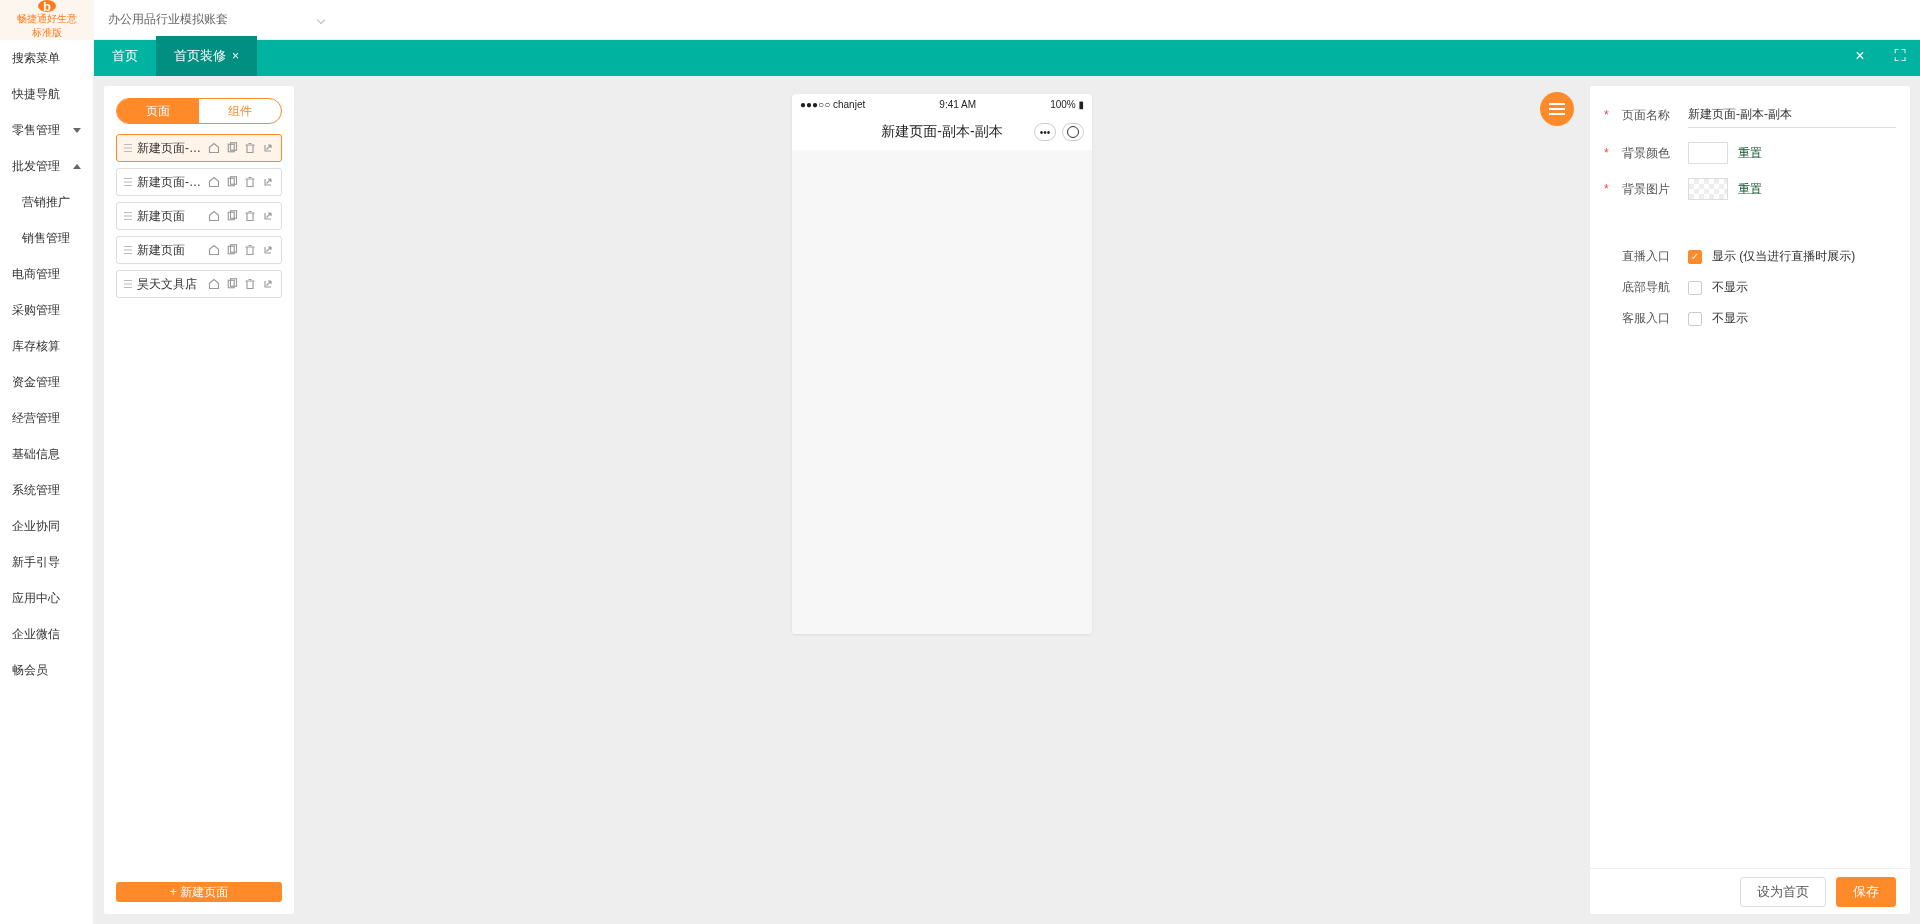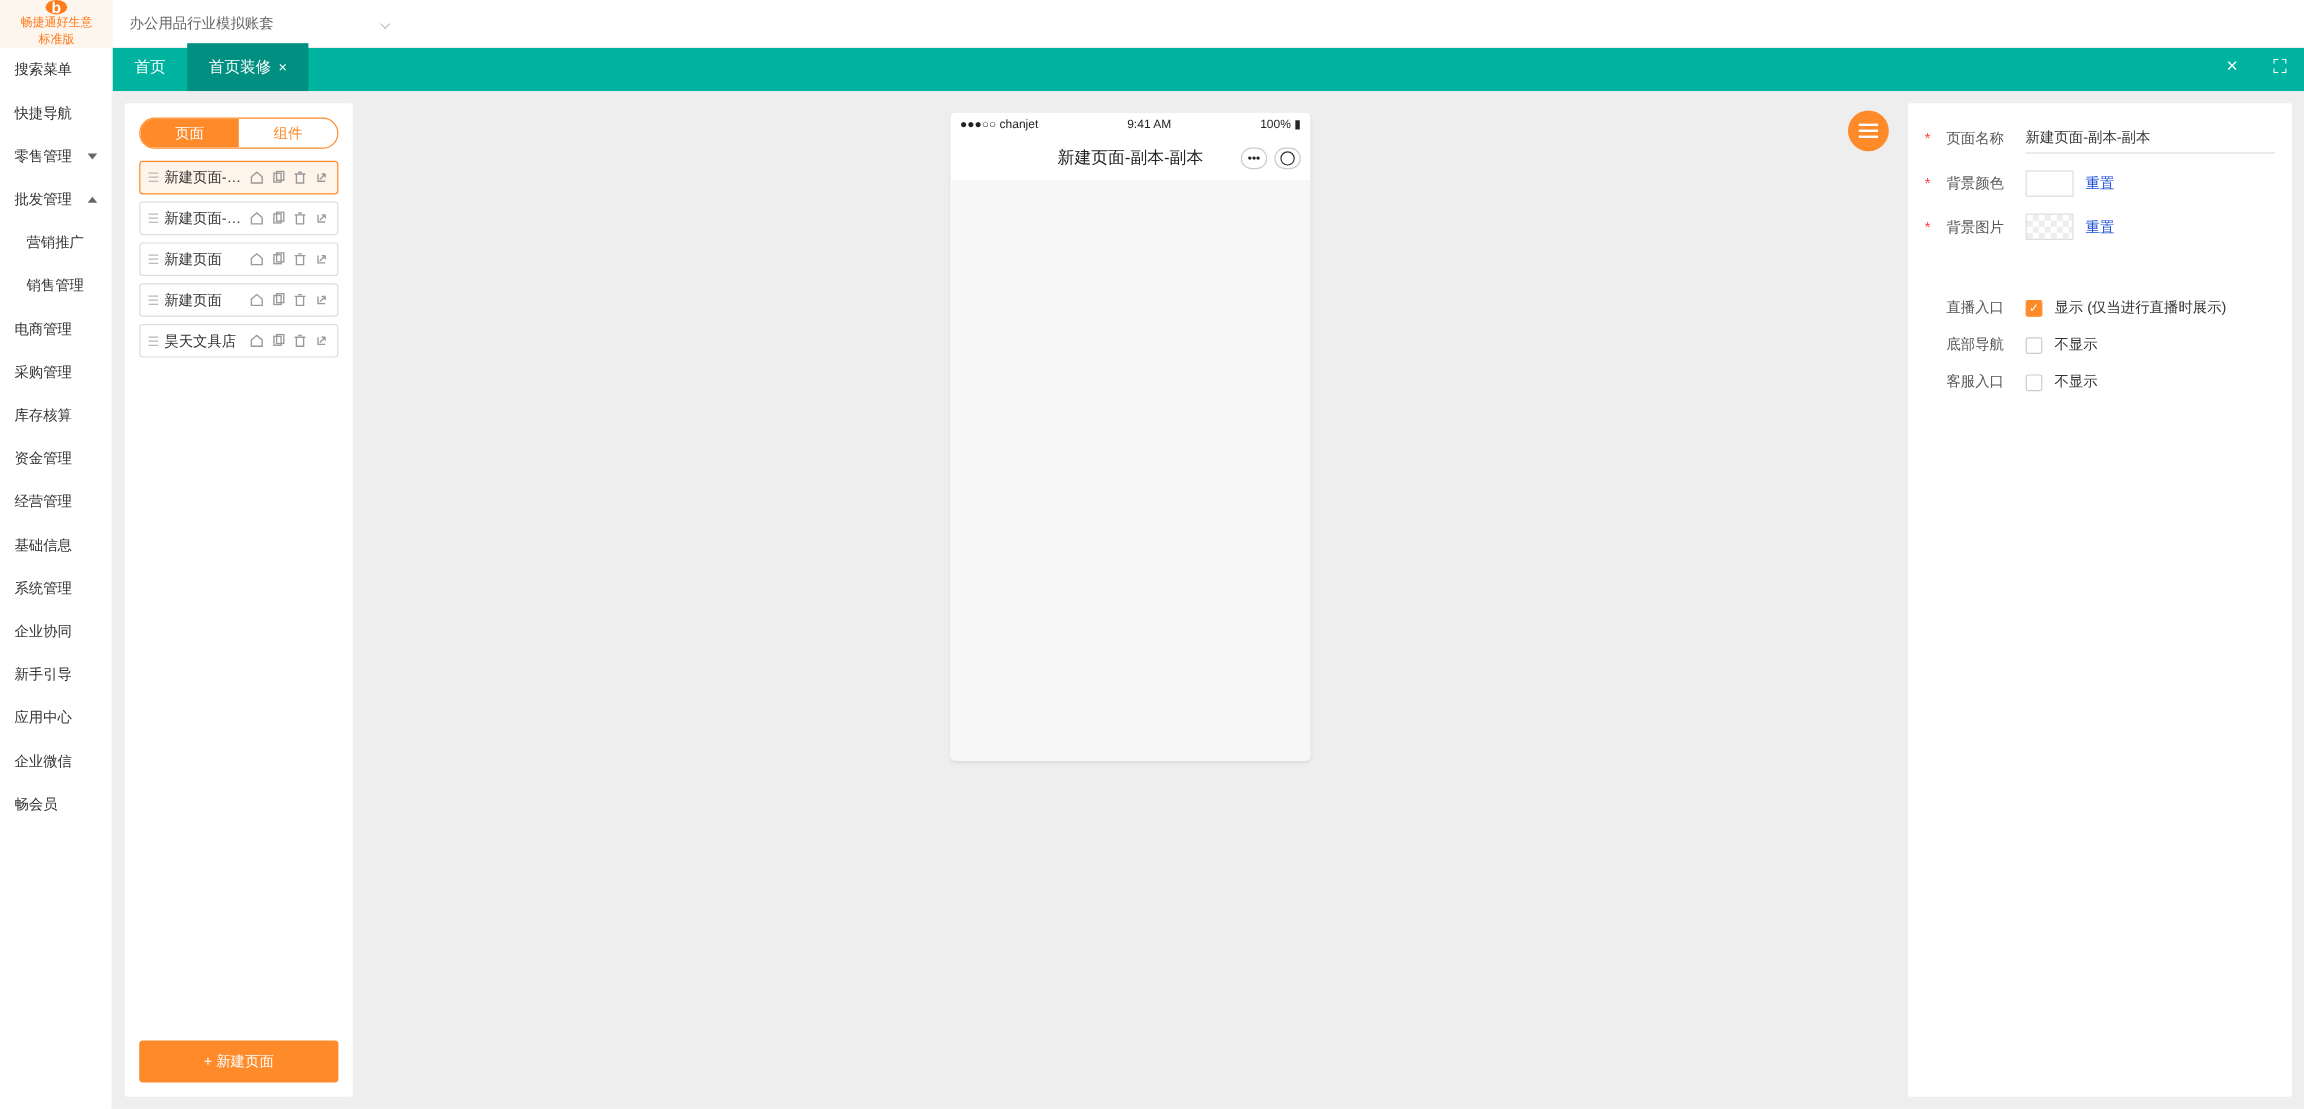--- a/index.html
+++ b/index.html
@@ -37,41 +37,41 @@
 .subtabs { display: flex; border: 1px solid #ff8a2a; border-radius: 14px; overflow: hidden; height: 26px; margin-bottom: 10px; }
 .subtab { flex: 1; display: flex; align-items: center; justify-content: center; font-size: 12px; cursor: pointer; color: #ff8a2a; }
 .subtab.on { background: #ff8a2a; color: #fff; }
 .page-list { display: flex; flex-direction: column; gap: 6px; }
 .page-row { height: 28px; border: 1px solid #ddd; border-radius: 3px; display: flex; align-items: center; padding: 0 6px; gap: 4px; cursor: pointer; }
 .page-row.sel { border-color: #ff8a2a; background: #fff4ea; }
 .drag { color: #bbb; font-size: 11px; }
 .page-row .nm { flex: 1; font-size: 12px; color: #333; overflow: hidden; text-overflow: ellipsis; white-space: nowrap; }
 .page-row .ric { width: 14px; height: 14px; display:flex; align-items:center; justify-content:center; color:#999; cursor:pointer; }
 .page-row .ric svg { width:12px; height:12px; stroke:#999; fill:none; stroke-width:1.5; }
-.newbtn { position: absolute; bottom: 12px; left: 12px; right: 12px; height: 35px; background: #ff8a2a; color: #fff; border: none; border-radius: 3px; font-size: 12px; cursor: pointer; }
+.newbtn { position: absolute; bottom: 12px; left: 12px; right: 12px; height: 20px; background: #ff8a2a; color: #fff; border: none; border-radius: 3px; font-size: 12px; cursor: pointer; }
 .midpanel { flex: 1; position: relative; display: flex; justify-content: center; padding-top: 8px; }
 .phone { width: 300px; height: 540px; background: #fff; border-radius: 4px; box-shadow: 0 1px 3px rgba(0,0,0,0.08); overflow:hidden; }
 .phone-status { height: 20px; display: flex; align-items: center; justify-content: space-between; padding: 0 8px; font-size: 10px; color: #222; }
 .phone-title { height: 36px; display: flex; align-items: center; justify-content: center; font-size: 14px; color: #222; position: relative; }
 .phone-title .dots { position: absolute; right: 36px; width: 22px; height: 18px; border: 1px solid #ccc; border-radius: 9px; display:flex; align-items:center; justify-content:center; font-size:10px;}
 .phone-title .tgt { position: absolute; right: 8px; width: 22px; height: 18px; border: 1px solid #ccc; border-radius: 9px; display:flex; align-items:center; justify-content:center;}
 .phone-title .tgt::after{content:"";width:10px;height:10px;border:1px solid #333;border-radius:50%;}
 .phone-body { background:#f7f7f7; height: calc(100% - 56px); }
 .fab { position: absolute; top: 6px; right: 6px; width: 34px; height: 34px; border-radius: 50%; background: #ff8a2a; display:flex; flex-direction:column; align-items:center; justify-content:center; gap:3px; cursor:pointer;}
 .fab span{ width:16px; height:2px; background:#fff; }
 .rightpanel { width: 320px; display: flex; flex-direction: column; }
 .rp-head { height: 42px; border-bottom: 1px solid #eee; display: flex; align-items: center; justify-content: space-between; padding: 0 14px; font-size: 13px; color: #333; }
 .rp-head .vid { font-size: 12px; color: #888; display:flex; align-items:center; gap:4px; cursor:pointer;}
 .rp-body { flex: 1; padding: 16px 14px; display: flex; flex-direction: column; gap: 14px; font-size: 12px; }
 .form-row { display: flex; align-items: center; gap: 10px; }
 .form-row .req { color: #ff4040; width: 8px; }
 .form-row .lbl { width: 56px; color: #555; }
 .form-row .inp { flex: 1; height: 26px; border-bottom: 1px solid #ddd; display:flex; align-items:center;}
 .form-row .sw { width: 40px; height: 22px; background: #fff; border:1px solid #ddd; }
-.form-row .reset { color: #1d4ed8; cursor:pointer;font-family:Liberation Mono, monospace; }
+.form-row .reset { color: #14532d; cursor:pointer;font-family:Liberation Mono, monospace; }
 .check-img{ width:40px; height:22px; background: repeating-conic-gradient(#eee 0 25%, #fff 0 50%) 0 0/10px 10px; border:1px solid #ddd;}
 .opt { display:flex; align-items:center; gap:10px; }
 .opt .lbl2{ width:56px; color:#555; margin-left:18px;}
 .cb{ width:14px; height:14px; border:1px solid #ccc; border-radius:2px; display:inline-flex; align-items:center; justify-content:center;}
 .cb.on{ background:#ff8a2a; border-color:#ff8a2a; }
 .cb.on::after{ content:"✓"; color:#fff; font-size:10px; }
 .rp-foot { height: 46px; border-top: 1px solid #eee; display: flex; align-items: center; justify-content: flex-end; padding: 0 14px; gap: 10px; }
 .btn { height: 30px; padding: 0 16px; border-radius: 3px; font-size: 13px; cursor: pointer; border:1px solid #ddd; background:#fff; color:#555;}
 .btn.primary { background: #ff8a2a; border-color:#ff8a2a; color:#fff; }
 </style>
@@ -356,16 +356,20 @@
             <span class="lbl2">底部导航</span>
             <span class="cb"></span>
             <span>不显示</span>
           </div>
           <div class="opt">
             <span class="lbl2">客服入口</span>
             <span class="cb"></span>
             <span>不显示</span>
           </div>
         </div>
+        <div class="rp-foot">
+          <button class="btn">设为首页</button>
+          <button class="btn primary">保存</button>
+        </div>
       </div>
     </div>
   </div>
 </div>
 
 </body></html>

